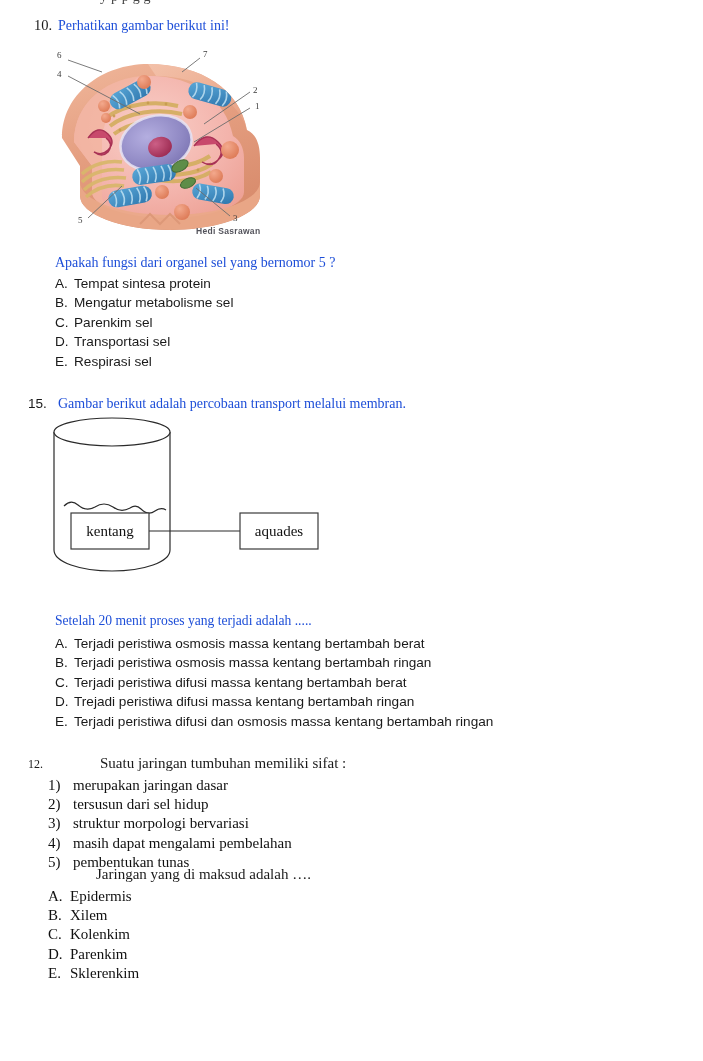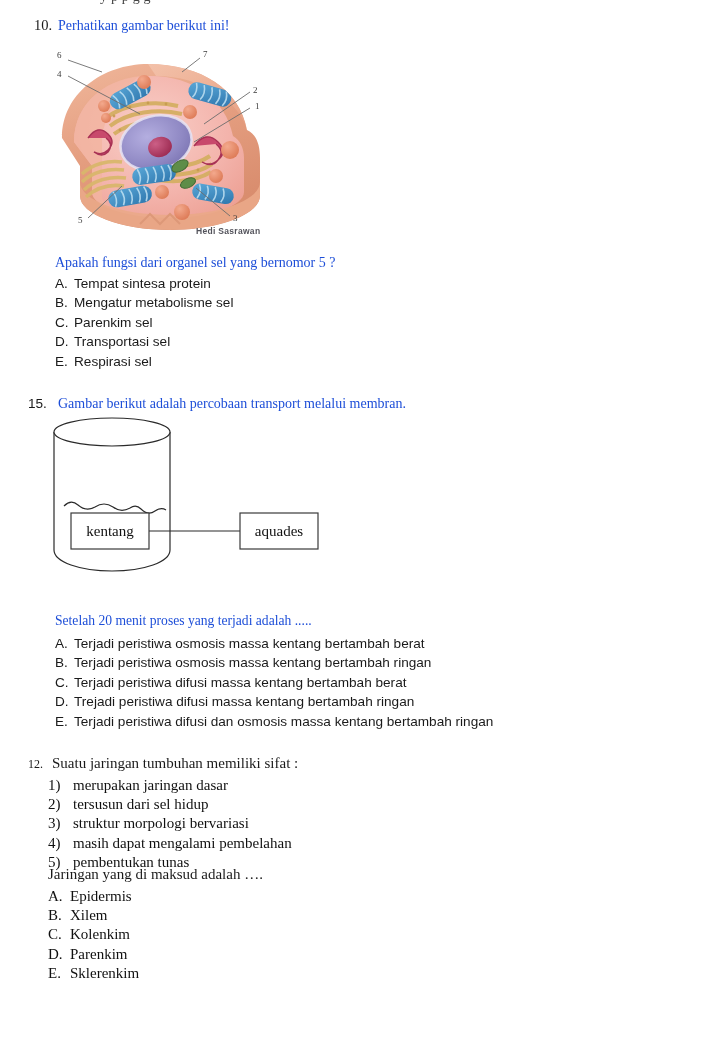--- a/index.html
+++ b/index.html
@@ -52,20 +52,21 @@
   }
   .q-text-sans {
     font-family: Liberation Serif, serif;
     font-size: 14px;
     color: #1d4ed8;
   }
   .q-text-serif {
     font-family: "Liberation Serif", serif;
     font-size: 15px;
     color: #1a1a1a;
+    margin-left: 48px;
   }
 
   .opt-list { list-style: none; margin: 0; padding: 0; }
   .opt {
     display: flex;
     align-items: baseline;
     white-space: nowrap;
   }
   .opt-key { flex: none; }
   .opt-val { }

